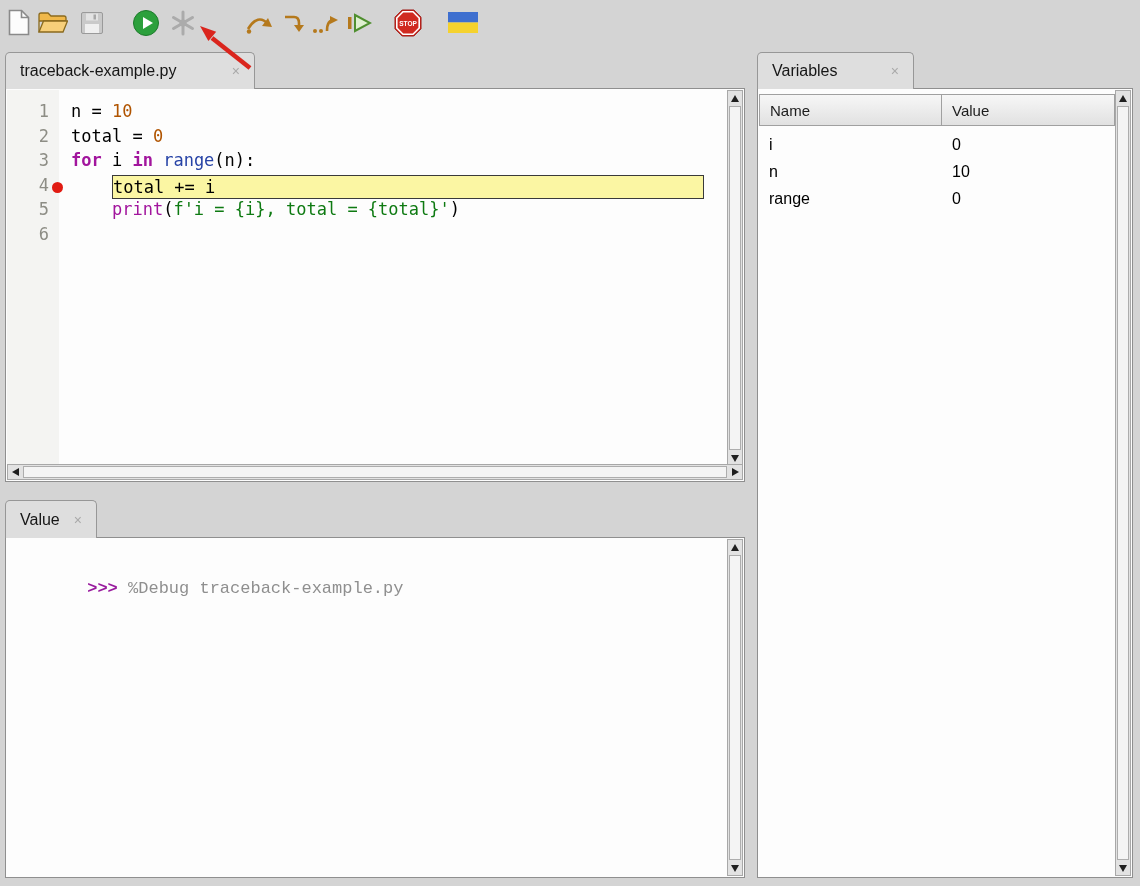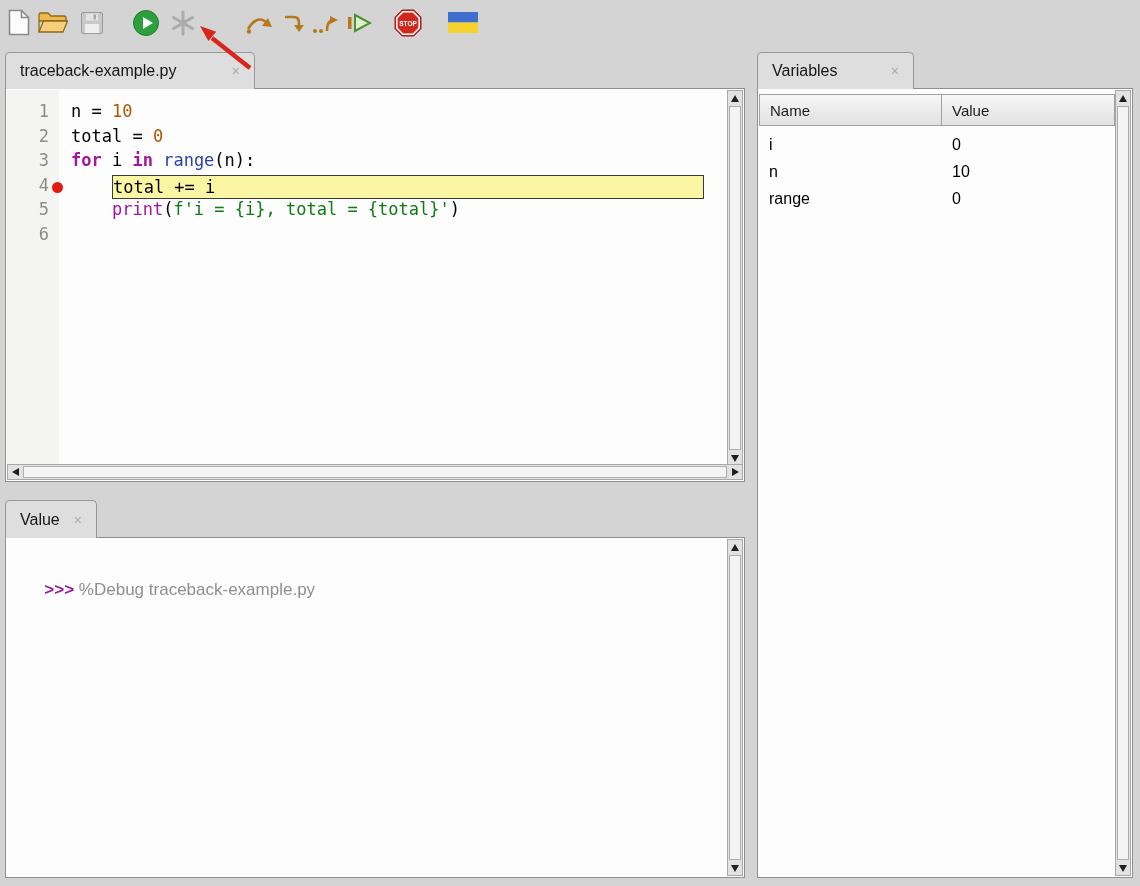--- a/index.html
+++ b/index.html
@@ -29,21 +29,21 @@
 
   
   #editor-gutter{position:absolute;left:1px;top:1px;width:52px;height:376px;background:#f4f4f2;padding-top:11px;font-family:"DejaVu Sans Mono",monospace;font-size:17px;color:#8d8d85;}
   .gutter-line{height:24.5px;text-align:right;padding-right:10px;position:relative;}
   .bp-dot{position:absolute;right:-4px;top:7px;width:11px;height:11px;border-radius:50%;background:var(--c-breakpoint);}
   #editor-code{position:absolute;left:53px;top:1px;width:669px;height:376px;padding:11px 0 0 12px;font-family:"DejaVu Sans Mono",monospace;font-size:17px;color:#000;white-space:pre;overflow:hidden;}
   .code-line{height:24.5px;}
   .hl-box{display:inline-block;width:592px;height:24px;line-height:22px;vertical-align:top;background:var(--c-highlight_bg);border:1px solid var(--c-highlight_border);}
 
   
-  #shell-line{position:absolute;left:10px;top:22px;font-family:Liberation Sans, sans-serif;font-size:17px;white-space:pre;}
+  #shell-line{position:absolute;left:20px;top:22px;font-family:Liberation Mono, monospace;font-size:17px;white-space:pre;}
   .prompt{color:var(--c-prompt);font-weight:bold;}
   .cmd{color:var(--c-muted);}
 
   
   .var-header{position:absolute;left:1px;top:5px;right:17px;height:32px;display:flex;font-size:15px;color:#1c1c1c;}
   .var-hcell{background:linear-gradient(#f7f7f7,#e1e1e1);border:1px solid #a0a0a0;display:flex;align-items:center;padding-left:10px;}
   .var-hcell.name{width:183px;}
   .var-hcell.value{flex:1;margin-left:-1px;}
   #vars-rows{position:absolute;left:1px;top:42px;right:17px;font-size:16px;color:#000;}
   .var-row{height:27px;display:flex;align-items:center;}

